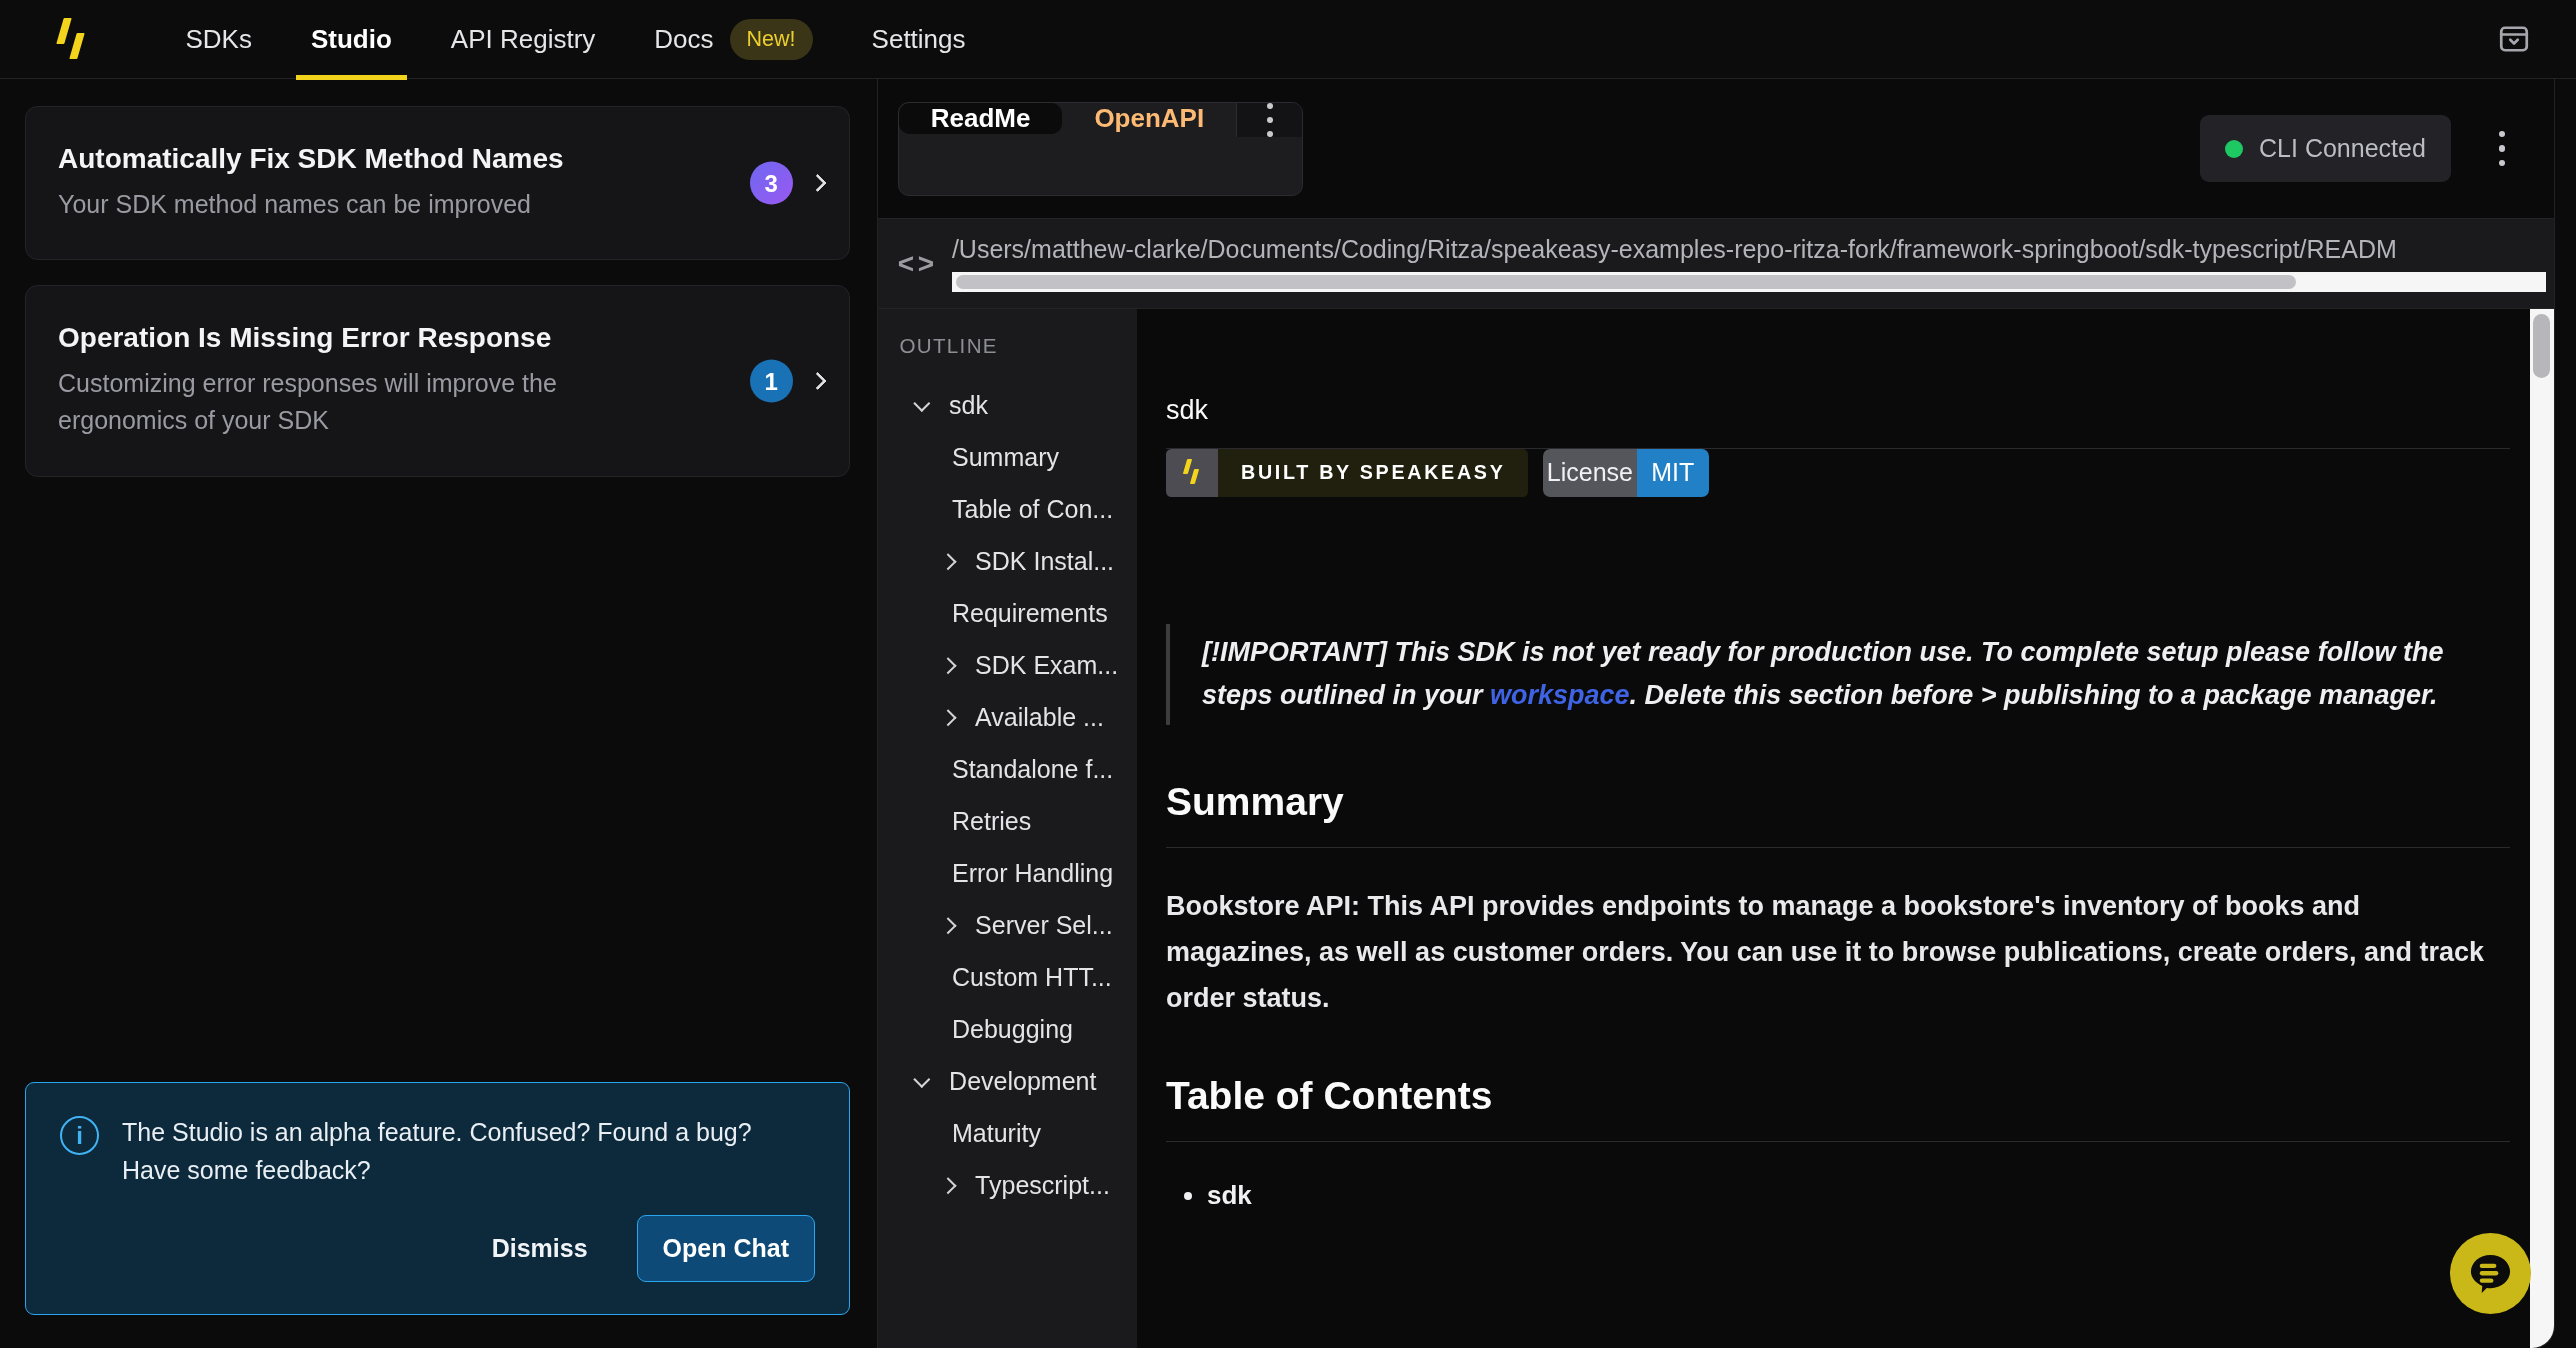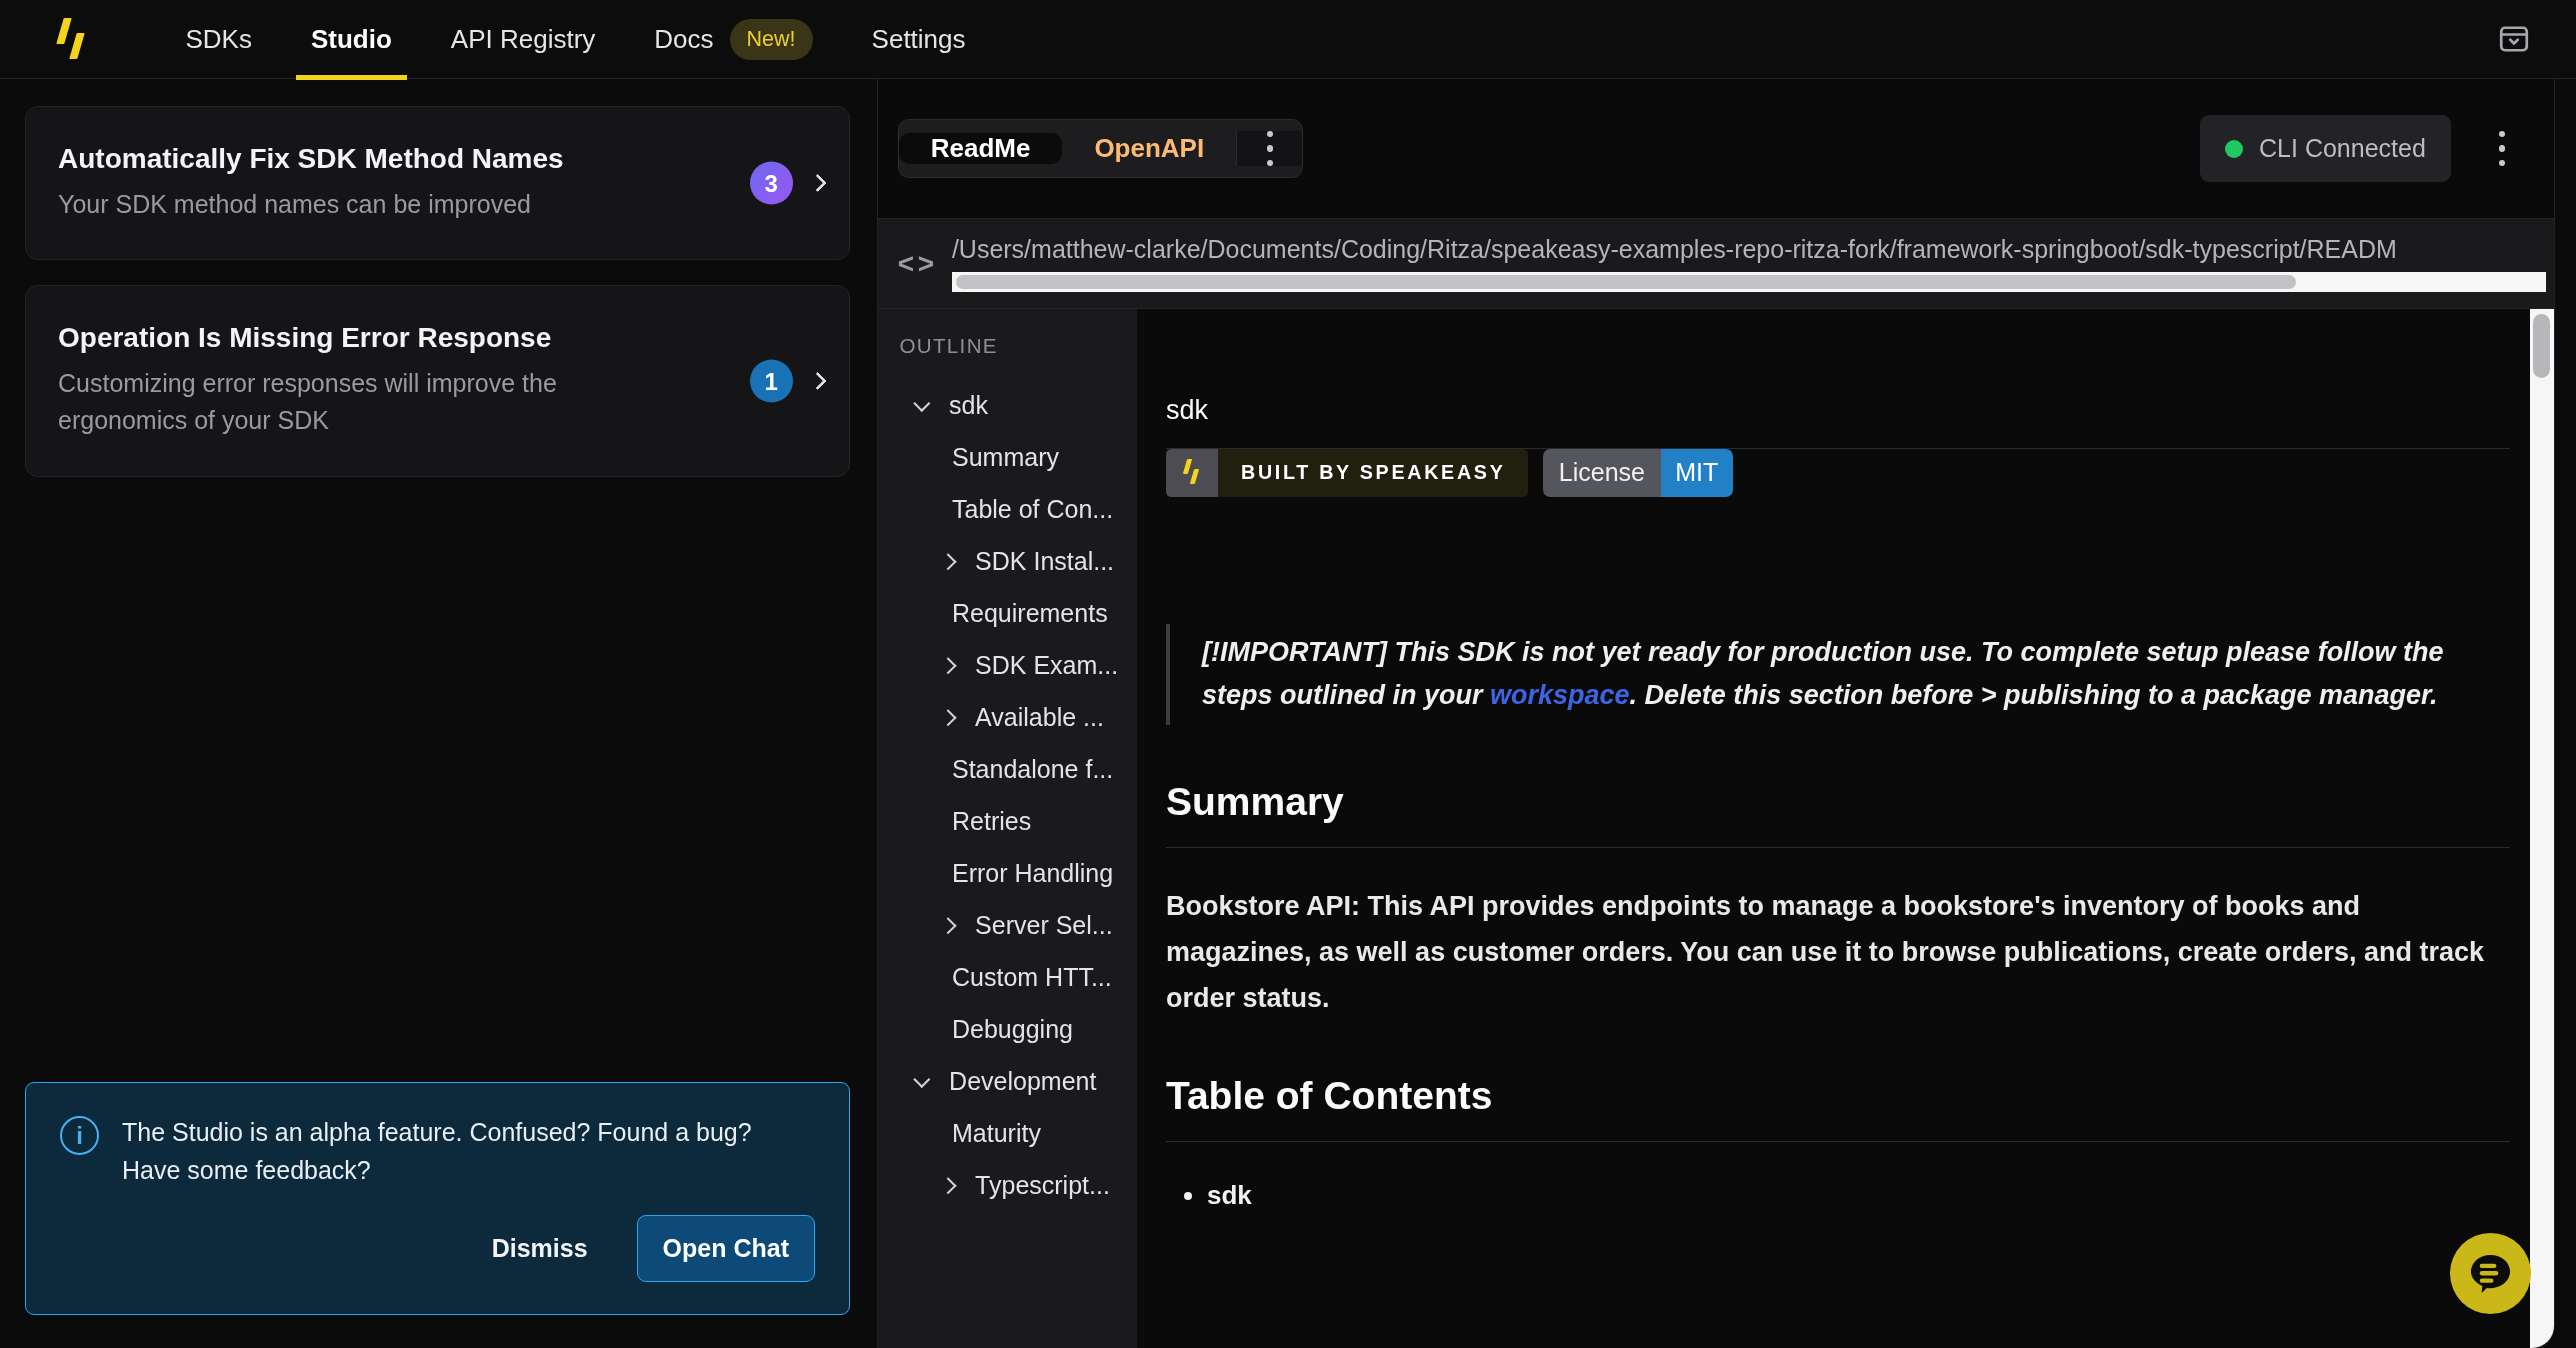--- a/index.html
+++ b/index.html
@@ -70,21 +70,21 @@
   }
 
   
   .main {
     flex:1; min-width:0; display:flex; flex-direction:column; margin-right:21.5px;
     background:#0a0a0b; border-left:1.8px solid #232327; border-right:1.8px solid #232327;
     border-bottom:1.8px solid #232327; border-bottom-right-radius:23px;
     overflow:hidden; position:relative;
   }
   .main-header { height:139px; flex:none; display:flex; align-items:center; padding:0 41px 0 19.7px; background:#0a0a0b; }
-  .tab-group { display:flex; align-items:center; height:59px; border:0.9px solid #2c2c30; border-radius:10.7px; overflow:hidden; background:#1d1d20; }
+  .tab-group { display:flex; align-items:flex-start; height:94px; border:0.9px solid #2c2c30; border-radius:10.7px; overflow:hidden; background:#1d1d20; }
   .tab { display:flex; align-items:center; padding:0 32px; font-size:26px; color:#fdba74; font-weight:600; cursor:pointer; }
   .tab.active { background:#0b0b0c; color:#ffffff; border-radius:10.7px; }
   .tab-kebab { width:66px; display:flex; flex-direction:column; gap:8px; align-items:center; justify-content:center; background:#131315; border-left:0.9px solid #2c2c30; cursor:pointer; }
   .tab-kebab i, .kebab i { width:6.3px; height:6.3px; border-radius:50%; background:#c8c8ce; }
   .header-right { margin-left:auto; display:flex; align-items:center; gap:41px; }
   .cli-pill { display:flex; align-items:center; gap:16px; background:#232327; border-radius:9px; height:67px; padding:0 25px; font-size:25px; color:#bcbcc3; }
   .status-dot { width:18px; height:18px; border-radius:50%; background:#1ec963; }
   .kebab { display:flex; flex-direction:column; gap:8px; padding:7.2px; background:none; border:none; cursor:pointer; }
 
   
@@ -118,21 +118,21 @@
   .badges { display:flex; gap:14.3px; align-items:center; }
   .badge { display:flex; height:48px; border-radius:5.4px; overflow:hidden; }
   .badge .seg { display:flex; align-items:center; }
   .built-icon-seg { width:52px; background:#4c4c52; justify-content:center; position:relative; }
   .mini-logo { position:relative; width:19.7px; height:27px; }
   .mini-logo i { position:absolute; width:4.5px; height:15px; background:#f3d41c; transform:skewX(-16deg); border-radius:0.9px; }
   .mini-logo i.b1 { left:2.7px; top:0; }
   .mini-logo i.b2 { left:9.8px; top:9.8px; }
   .built-text-seg { background:#21200f; color:#fff; font-size:19.7px; font-weight:700; letter-spacing:2.7px; padding:0 23px; }
   .badge.license { border-radius:7.2px; }
-  .license-l { background:#55555c; color:#f1f1f3; font-size:25px; padding:0 16px; }
+  .license-l { background:#55555c; color:#f1f1f3; font-size:25px; padding:0 4px; }
   .license-r { background:#2280c6; color:#fff; font-size:25px; padding:0 14.3px; }
   .readme blockquote {
     margin:127px 0 0; border-left:4.5px solid #3c3c41; padding:7.2px 0 7.2px 32px;
     font-size:27px; font-style:italic; font-weight:700; color:#efeff2; line-height:1.62; max-width:1297px;
   }
   .readme blockquote a { color:#3e63e3; text-decoration:none; cursor:pointer; }
   .readme h2 { font-size:39px; font-weight:600; color:#fafafa; margin:55px 0 23px; }
   .readme h2.toc { margin-top:52px; }
   .body-text { font-size:27px; font-weight:600; color:#e9e9ec; line-height:1.7; margin:36px 0 0; max-width:1351px; }
   .readme ul { margin:38px 0 0; padding-left:41px; }

